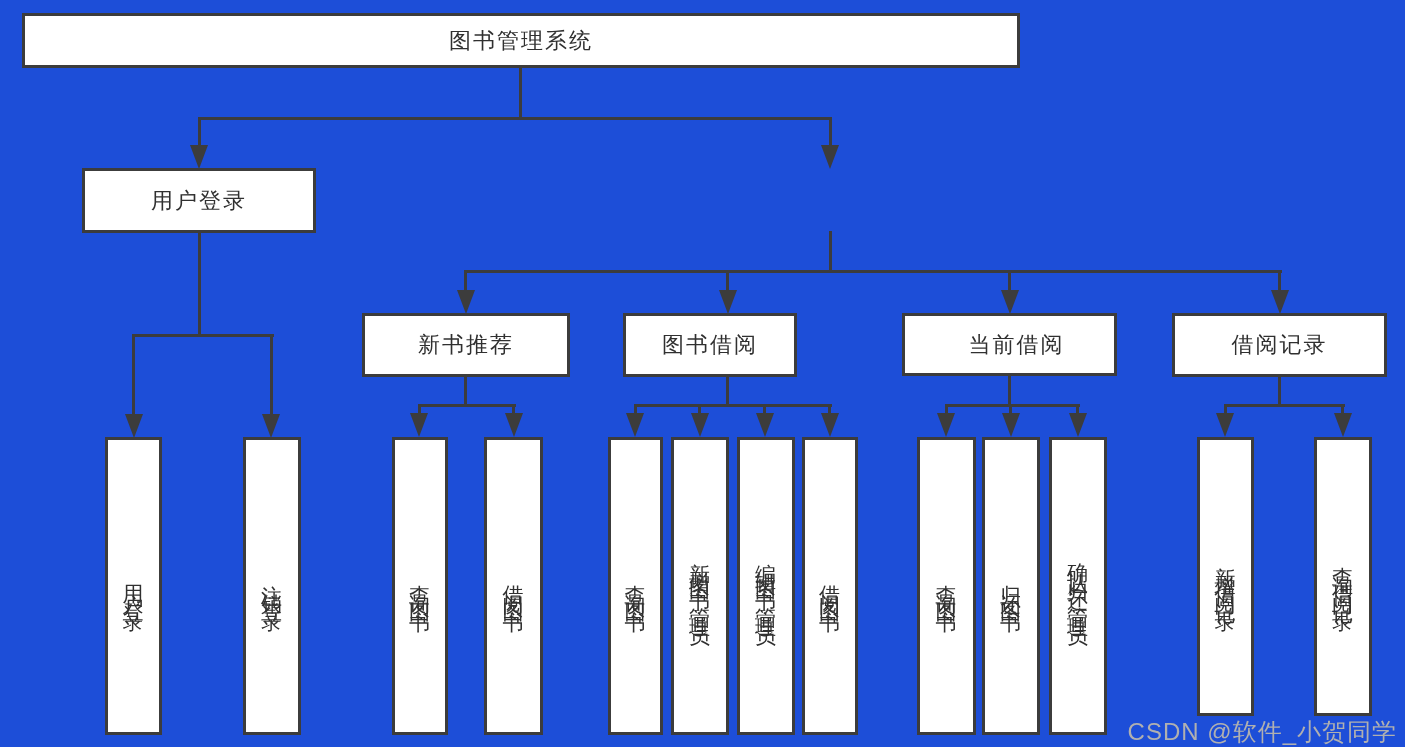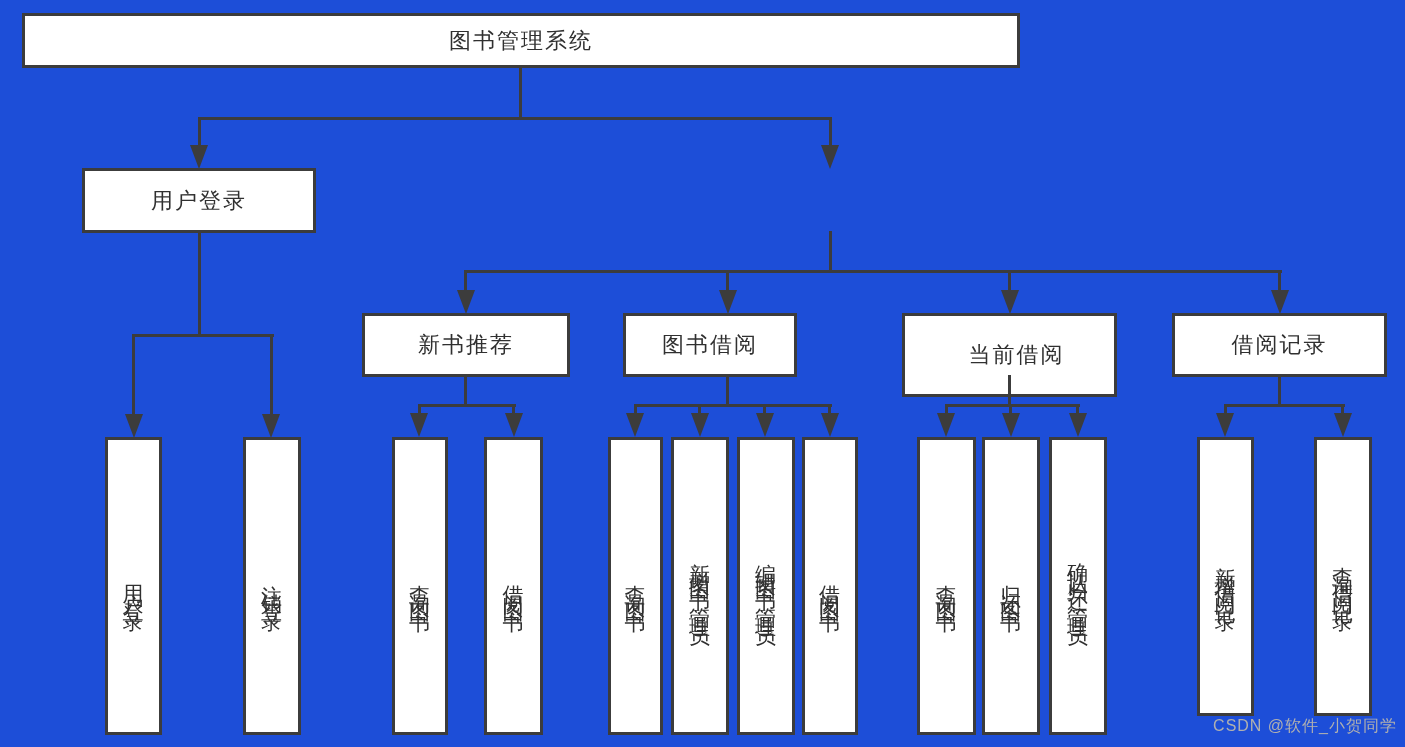--- a/index.html
+++ b/index.html
@@ -48,21 +48,21 @@
     width: 0;
     height: 0;
     border-left: 9px solid transparent;
     border-right: 9px solid transparent;
     border-top: 24px solid #3c3c3c;
   }
   .watermark {
     position: absolute;
     top: 716px;
     right: 8px;
-    font-size: 16px;
+    font-size: 24px;
     color: #b0b0b0;
     letter-spacing: 1px;
     z-index: 10;
     white-space: nowrap;
   }
 </style>
 </head>
 <body>
 
 <div class="canvas">
@@ -99,21 +99,21 @@
   <div class="arrowhead" style="left:1001px; top:290px;"></div>
   <div class="vline" style="left:1278px; top:270px; height:22px;"></div>
   <div class="arrowhead" style="left:1271px; top:290px;"></div>
 
   <div class="box h-box" style="left:362px; top:313px; width:208px; height:64px;">
     <span>新书推荐</span>
   </div>
   <div class="box h-box" style="left:623px; top:313px; width:174px; height:64px;">
     <span>图书借阅</span>
   </div>
-  <div class="box h-box" style="left:902px; top:313px; width:215px; height:84px;padding-left:14px;">
+  <div class="box h-box" style="left:902px; top:313px; width:215px; height:63px;padding-left:14px;">
     <span>当前借阅</span>
   </div>
   <div class="box h-box" style="left:1172px; top:313px; width:215px; height:64px;">
     <span>借阅记录</span>
   </div>
 
   <div class="vline" style="left:464px; top:375px; height:31px;"></div>
   <div class="hline" style="left:418px; top:404px; width:98px;"></div>
   <div class="vline" style="left:418px; top:404px; height:12px;"></div>
   <div class="arrowhead" style="left:410px; top:413px;"></div>

